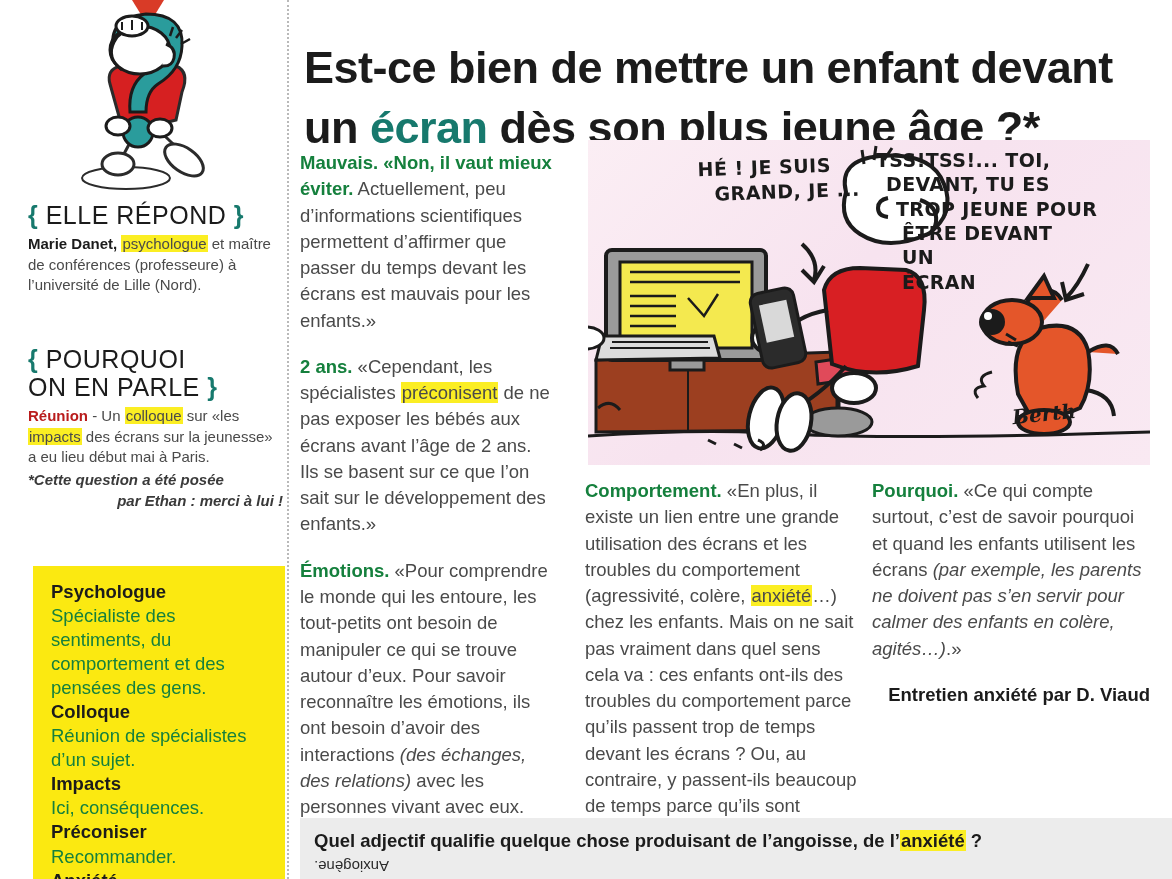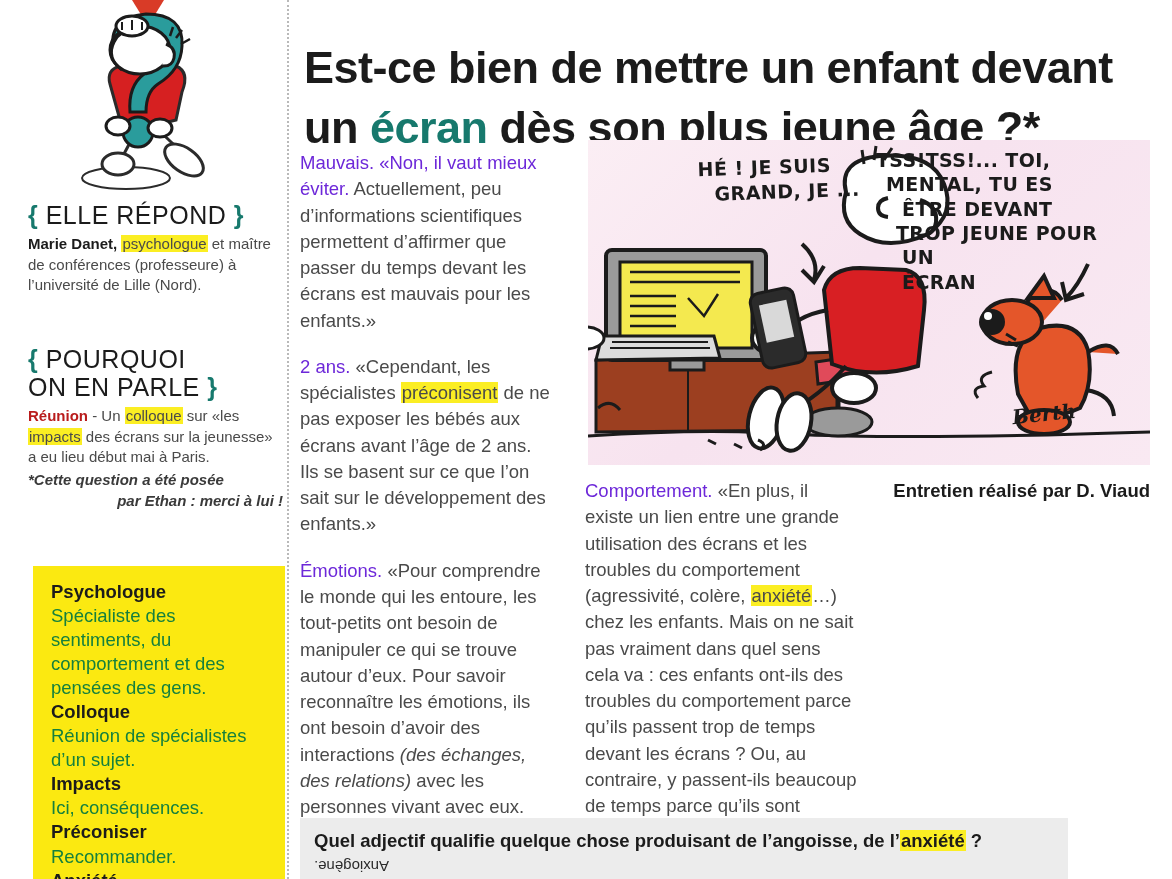--- a/index.html
+++ b/index.html
@@ -57,39 +57,39 @@
   .headline{
     position:absolute;left:4px;top:8px;width:860px;
     font-size:45px;line-height:1.33;font-weight:700;
     letter-spacing:-.5px;color:#1b1b1b;
   }
   .headline .teal{color:#17796d;}
 
   
   .col{position:absolute;font-size:18.5px;line-height:1.42;color:#4a4a4a;}
   .col p{margin:0 0 20px 0;}
-  .col b{color:#6d28d9;font-weight:400;}
+  .col b{color:#15803d;font-weight:700;}
   .col i{font-style:italic;}
 
   .col1{left:0px;top:150px;width:252px;}
   .col2{left:285px;top:478px;width:272px;}
   .col3{left:572px;top:478px;width:278px;}
   .signoff{font-weight:700;color:#1b1b1b;text-align:right;margin-top:-8px;}
 
   
   .cartoon{
     position:absolute;left:288px;top:140px;width:562px;height:325px;
     background:linear-gradient(135deg,#fbeef4 0%,#f7e3ef 45%,#f9e9f2 100%);
     overflow:hidden;
   }
   .cartoon svg{display:block;}
 
   
   .quizbar{
-    position:absolute;left:0px;top:818px;width:768px;height:61px;
+    position:absolute;left:0px;top:818px;width:872px;height:61px;
     background:#ececec;box-sizing:border-box;padding:12px 14px 0 14px;
   }
   .quiz-q{font-size:18.5px;font-weight:700;color:#1b1b1b;}
   .quiz-a{
     font-size:15px;color:#2b2b2b;text-align:right;
     transform:rotate(180deg);margin-top:6px;
   }
 </style>
 </head>
 <body>
@@ -247,42 +247,43 @@
         <path d="M500 124 q-10 22 -22 34 M474 142 l4 18 l18 -6" fill="none" stroke="#1b1b1b" stroke-width="4"></path>
       </svg>
 
       <div style="position:absolute;left:110px;top:14px;width:190px;font-family:'DejaVu Sans',sans-serif;font-size:19px;font-weight:700;color:#1b1b1b;line-height:1.3;transform:rotate(-2deg);letter-spacing:.5px;">
         <div>HÉ ! JE SUIS</div>
         <div style="margin-left:16px;">GRAND, JE ...</div>
       </div>
 
       <div style="position:absolute;left:288px;top:8px;width:268px;font-family:'DejaVu Sans',sans-serif;font-size:19px;font-weight:700;color:#1b1b1b;line-height:1.28;letter-spacing:.4px;">
         <div>TSS!TSS!... TOI,</div>
-        <div style="margin-left:10px;">MENTAL, TU ES</div>
+        <div style="margin-left:10px;">DEVANT, TU ES</div>
+        <div style="margin-left:20px;">TROP JEUNE POUR</div>
         <div style="margin-left:26px;">ÊTRE DEVANT</div>
-        <div style="margin-left:20px;">TROP JEUNE POUR</div>
         <div style="margin-left:26px;">UN</div>
         <div style="margin-left:26px;">ÉCRAN</div>
       </div>
 
       <div style="position:absolute;left:424px;top:262px;font-family:'DejaVu Serif',serif;font-style:italic;font-size:20px;font-weight:700;color:#1b1b1b;transform:rotate(-6deg);">Berth</div>
     </div>
 
     <div class="col col1">
       <p><b>Mauvais.</b><b> «Non, il vaut mieux éviter.</b><span> Actuellement, peu d’informations scientifiques permettent d’affirmer que passer du temps devant les écrans est mauvais pour les enfants.»</span></p>
       <p><b>2 ans.</b><span> «Cependant, les spécialistes </span><span class="hl">préconisent</span><span> de ne pas exposer les bébés aux écrans avant l’âge de 2 ans. Ils se basent sur ce que l’on sait sur le développement des enfants.»</span></p>
       <p><b>Émotions.</b><span> «Pour comprendre le monde qui les entoure, les tout-petits ont besoin de manipuler ce qui se trouve autour d’eux. Pour savoir reconnaître les émotions, ils ont besoin d’avoir des interactions </span><i>(des échanges, des relations)</i><span> avec les personnes vivant avec eux. Quelques études ont montré que les enfants apprenant ces choses-là devant des écrans n’arrivent pas à se servir, dans la vraie vie, de ce qu’ils apprennent.»</span></p>
     </div>
 
     <div class="col col2">
       <p><b>Comportement.</b><span> «En plus, il existe un lien entre une grande utilisation des écrans et les troubles du comportement (agressivité, colère, </span><span class="hl">anxiété</span><span>…) chez les enfants. Mais on ne sait pas vraiment dans quel sens cela va : ces enfants ont-ils des troubles du comportement parce qu’ils passent trop de temps devant les écrans ? Ou, au contraire, y passent-ils beaucoup de temps parce qu’ils sont anxieux ou en colère ?»</span></p>
     </div>
 
     <div class="col col3">
-      <p class="signoff">Entretien réalisé par D. Viaud</p>
+      <p><b>Pourquoi.</b><span> «Ce qui compte surtout, c’est de savoir pourquoi et quand les enfants utilisent les écrans </span><i>(par exemple, les parents ne doivent pas s’en servir pour calmer des enfants en colère, agités…)</i><span>.»</span></p>
+      <p class="signoff">Entretien anxiété par D. Viaud</p>
     </div>
 
     <div class="quizbar">
       <div class="quiz-q"><span>Quel adjectif qualifie quelque chose produisant de l’angoisse, de l’</span><span class="hl">anxiété</span><span> ?</span></div>
       <div class="quiz-a">Anxiogène.</div>
     </div>
 
   </div>
 </div>
 

